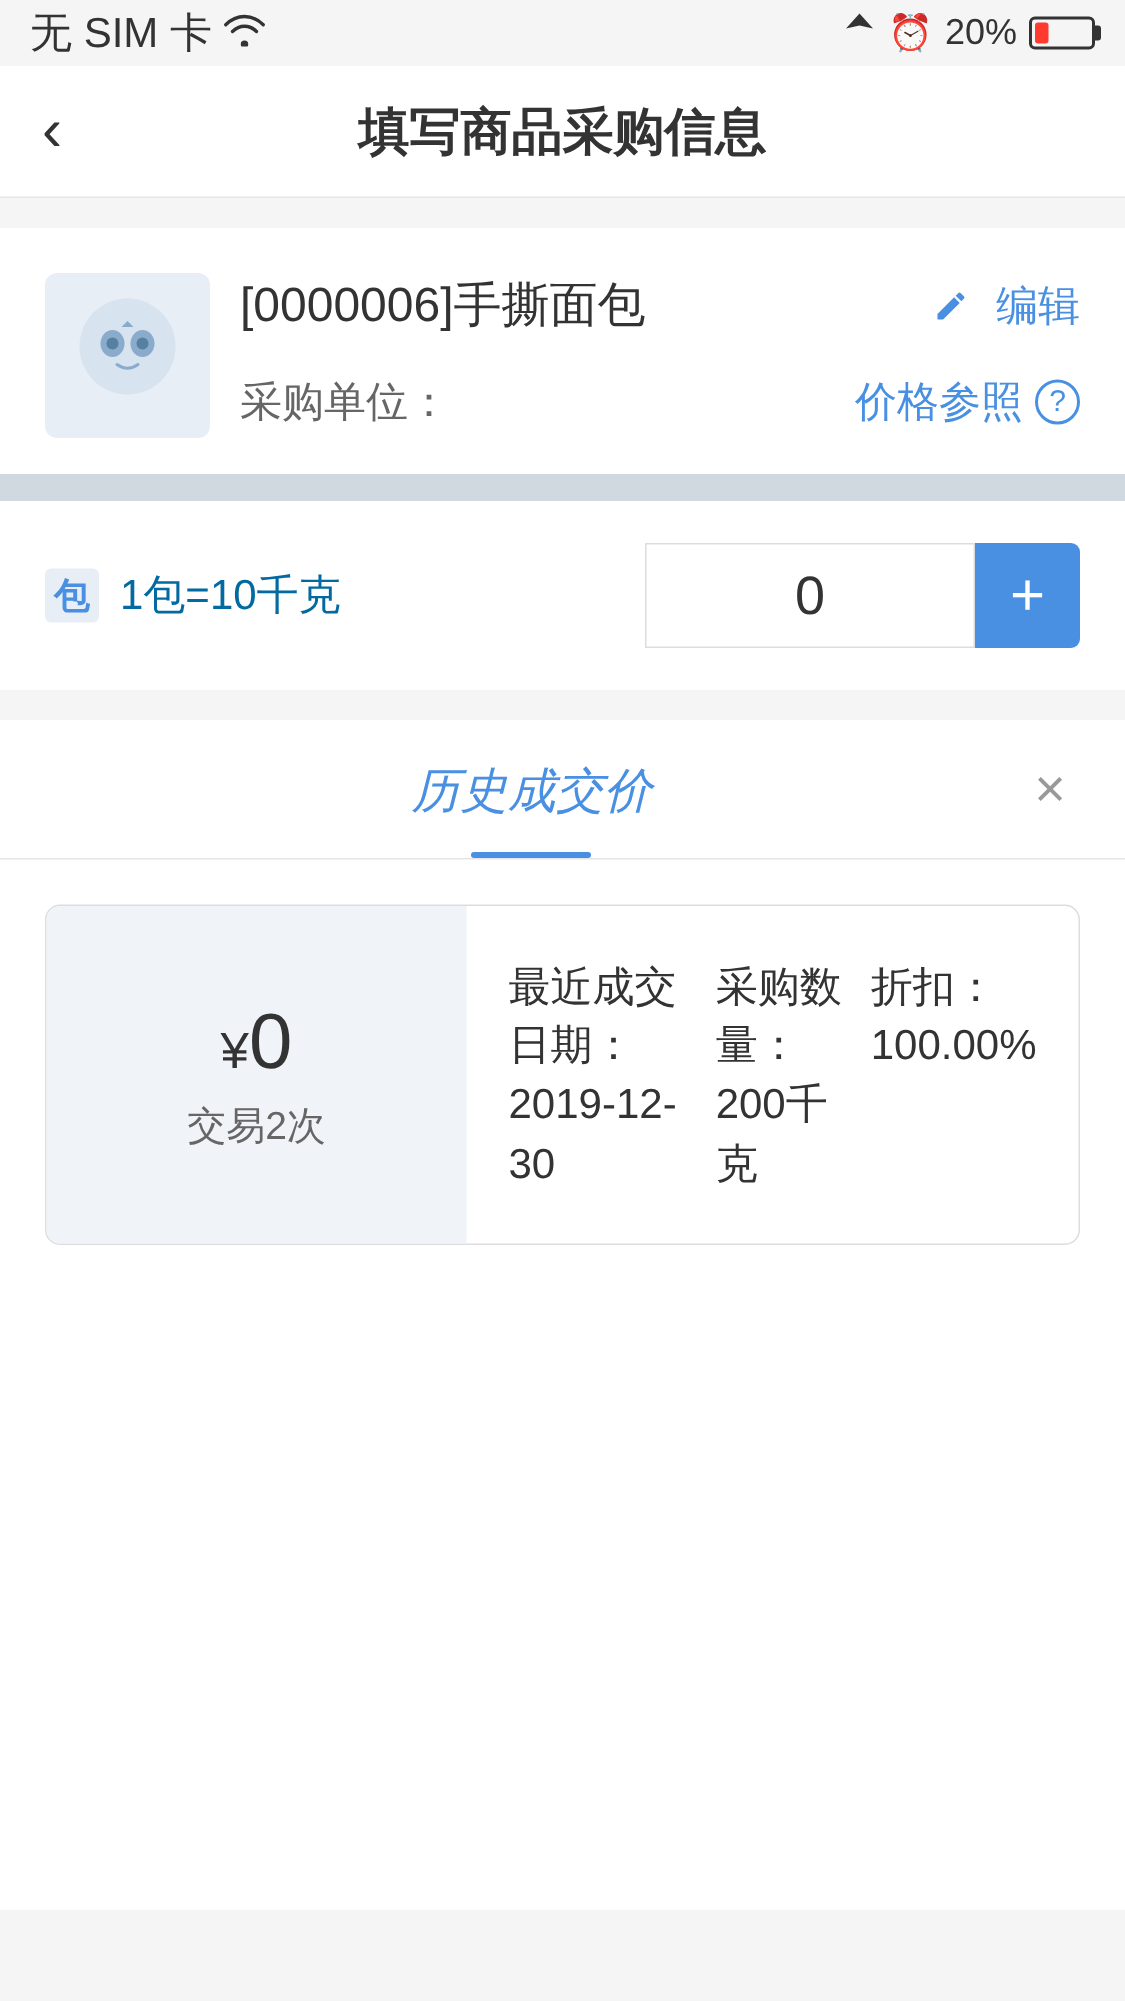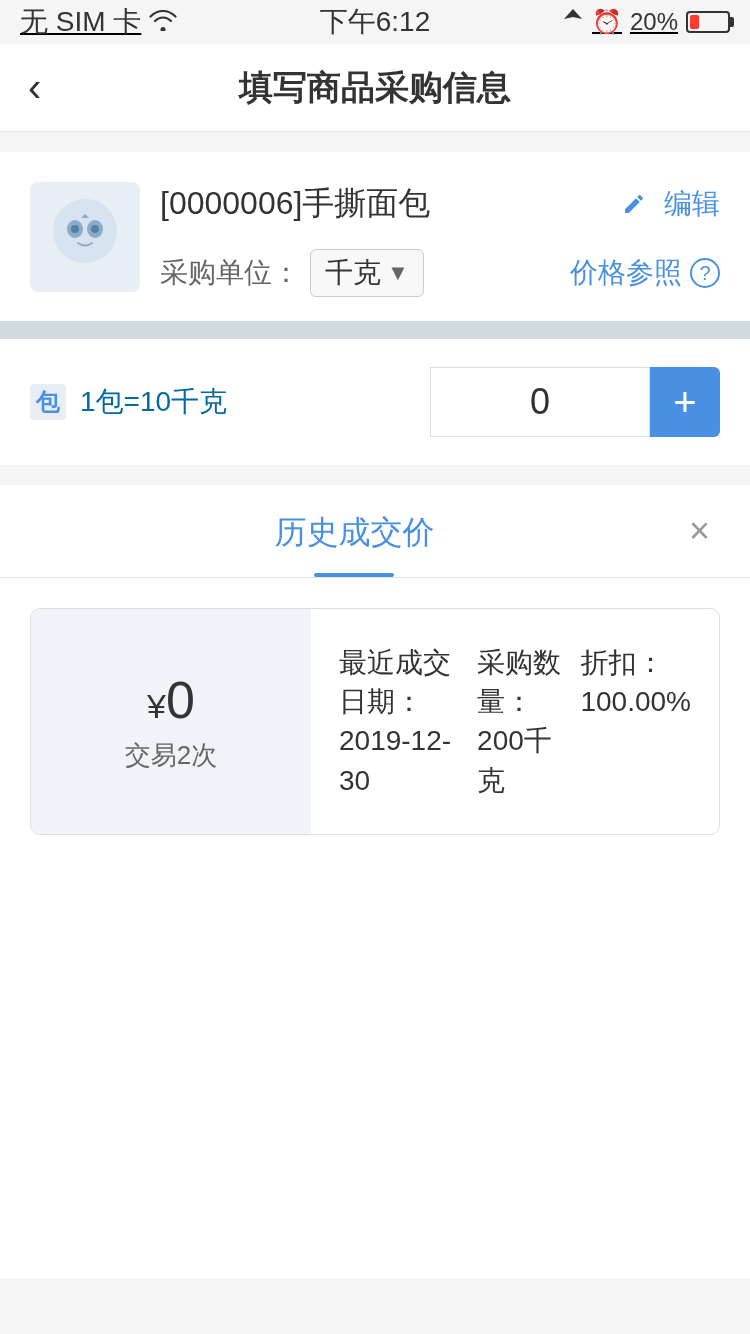--- a/index.html
+++ b/index.html
@@ -14,21 +14,20 @@
 
     
     .status-bar {
       width: 750px;
       height: 44px;
       background: #f5f5f5;
       display: flex;
       align-items: center;
       justify-content: space-between;
       padding: 0 20px;
-      text-decoration: underline;
     }
     .status-left {
       font-size: 28px;
       font-weight: 500;
       color: #333;
       display: flex;
       align-items: center;
       gap: 8px;
     }
     .status-center {
@@ -251,20 +250,21 @@
     .tabs-section {
       background: #ffffff;
       margin-top: 20px;
     }
     .tabs-header {
       display: flex;
       align-items: center;
       border-bottom: 1px solid #e5e5e5;
       padding: 0 30px;
       position: relative;
+      font-style: italic;
     }
     .tab-item {
       flex: 1;
       text-align: center;
       padding: 26px 0 22px 0;
       font-size: 32px;
       color: #666;
       cursor: pointer;
       position: relative;
     }
@@ -346,21 +346,20 @@
   <div class="status-left">
     <span>无 SIM 卡</span>
     <span>
       <svg width="28" height="22" viewBox="0 0 28 22" fill="none">
         <path d="M14 18a2.5 2.5 0 1 1 0 5 2.5 2.5 0 0 1 0-5z" fill="#333"></path>
         <path d="M6 12c2.2-2.2 5.2-3.5 8-3.5s5.8 1.3 8 3.5" stroke="#333" stroke-width="2.2" fill="none" stroke-linecap="round"></path>
         <path d="M1.5 7.5C5.2 3.8 9.4 2 14 2s8.8 1.8 12.5 5.5" stroke="#333" stroke-width="2.2" fill="none" stroke-linecap="round"></path>
       </svg>
     </span>
   </div>
-  <div class="status-center">下午6:12</div>
   <div class="status-right">
     <span>
       <svg width="22" height="24" viewBox="0 0 22 24" fill="#333">
         <path d="M11 2L2 12l9-2 9 2z"></path>
       </svg>
     </span>
     <span>⏰</span>
     <span>20%</span>
     <div class="battery">
       <div class="battery-fill"></div>
@@ -395,24 +394,20 @@
         <div class="edit-btn">
           <svg width="24" height="24" viewBox="0 0 24 24" fill="none">
             <path d="M3 17.25V21h3.75L17.81 9.94l-3.75-3.75L3 17.25zM20.71 7.04a1 1 0 0 0 0-1.41l-2.34-2.34a1 1 0 0 0-1.41 0l-1.83 1.83 3.75 3.75 1.83-1.83z" fill="#4a90e2"></path>
           </svg>
           <span>编辑</span>
         </div>
       </div>
       <div class="unit-row">
         <div style="display:flex;align-items:center;gap:10px;">
           <span style="font-size:28px;color:#666;">采购单位：</span>
-          <div class="unit-select">
-            <span>千克</span>
-            <span style="font-size:22px;color:#666;">▼</span>
-          </div>
         </div>
         <div class="price-ref">
           <span>价格参照</span>
           <div class="info-circle">?</div>
         </div>
       </div>
     </div>
   </div>
 </div>
 

